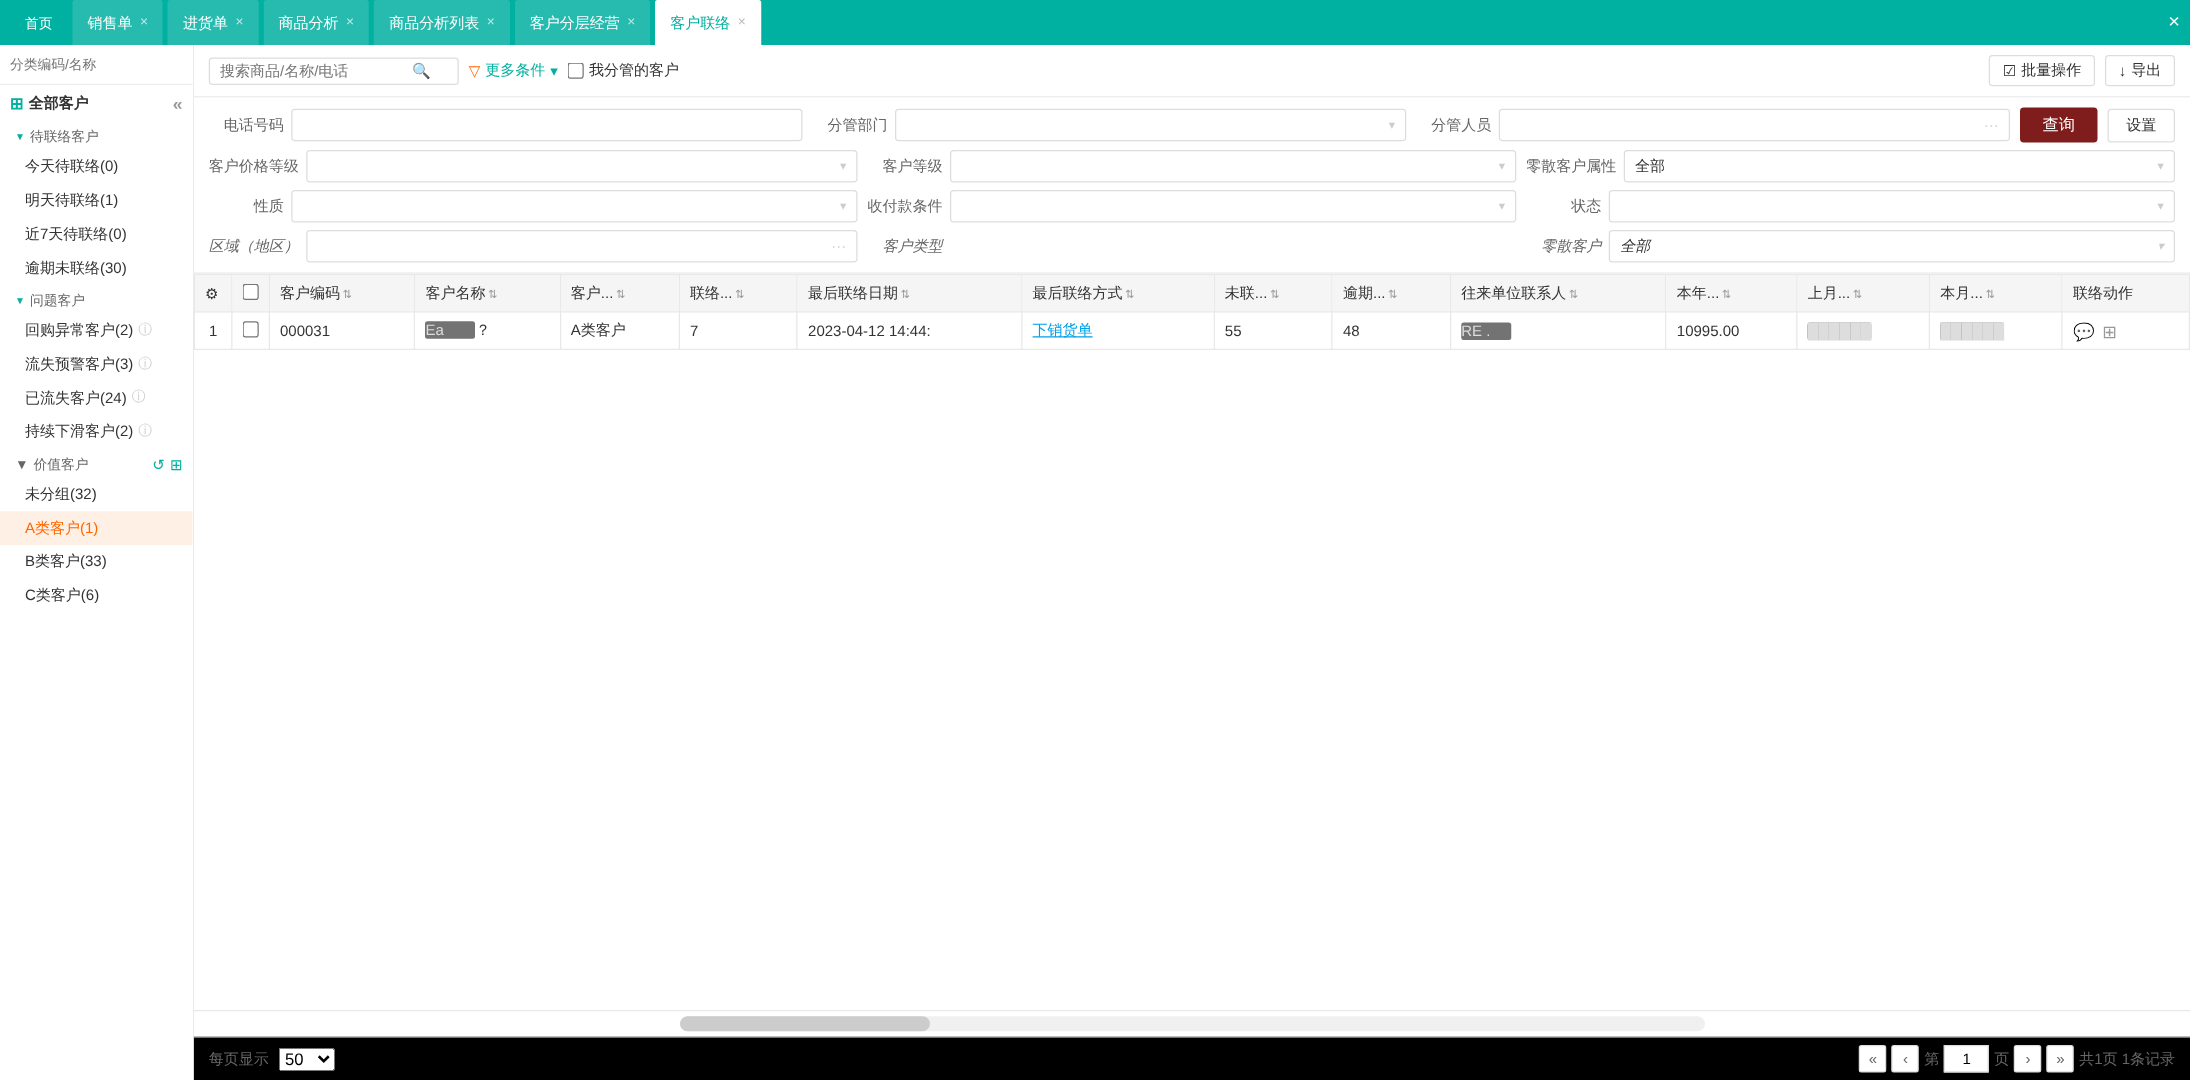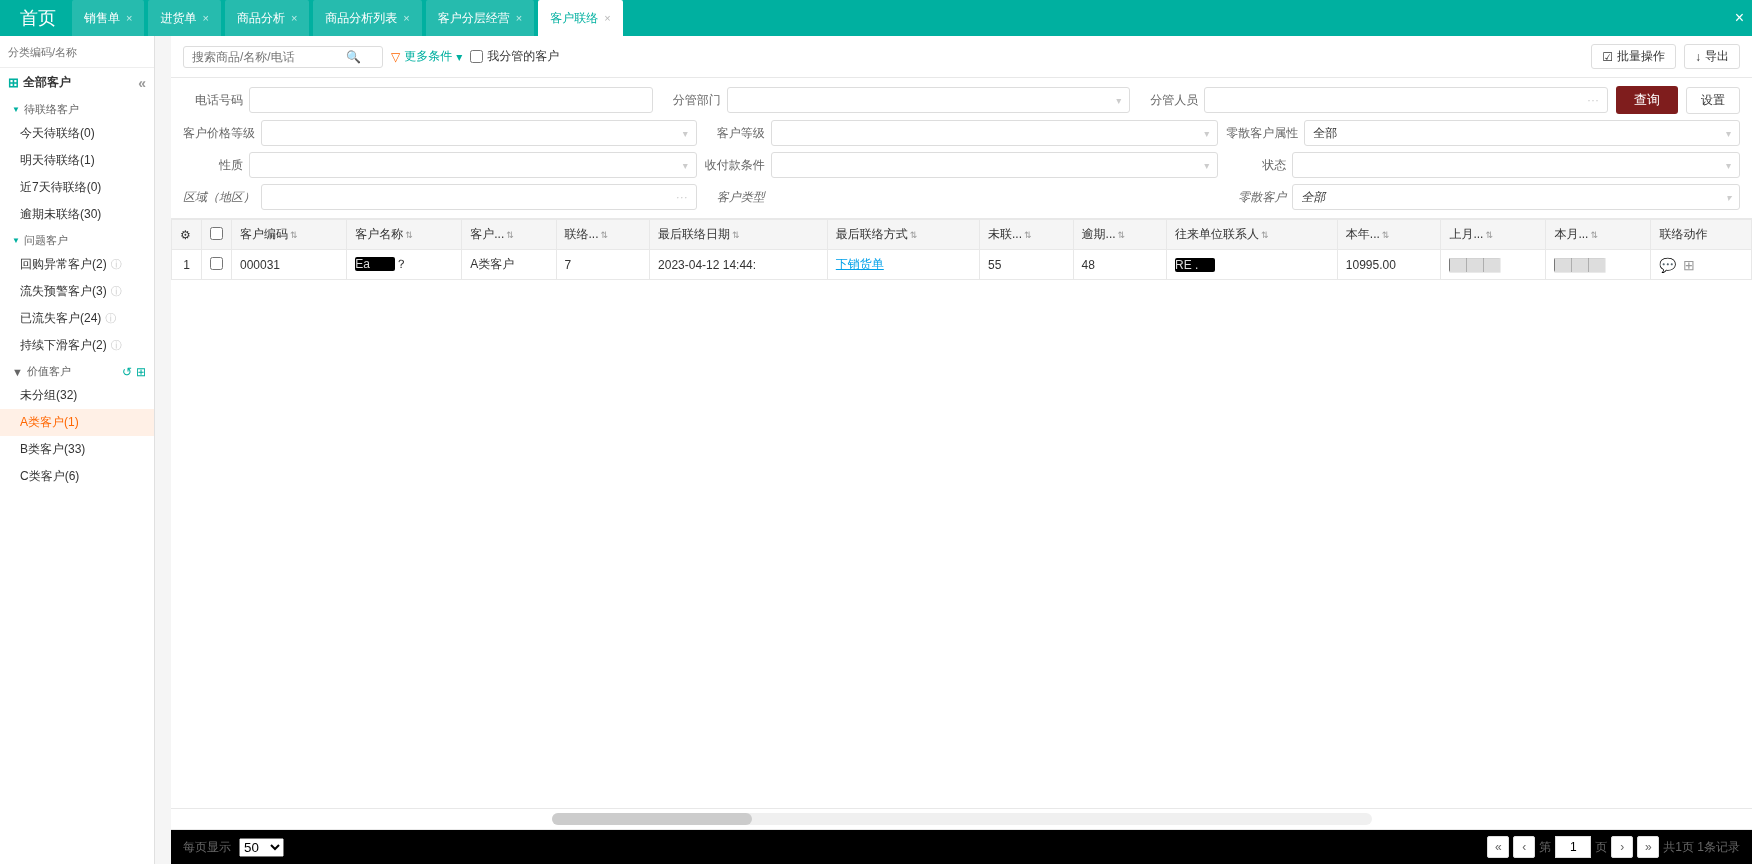--- a/index.html
+++ b/index.html
@@ -14,21 +14,21 @@
       padding: 0 8px;
       color: white;
       gap: 4px;
       position: relative;
     }
     .nav-home {
       padding: 0 12px;
       height: 100%;
       display: flex;
       align-items: center;
-      font-size: 18px;
+      font-size: 11px;
       cursor: pointer;
       white-space: nowrap;
     }
     .nav-tab {
       padding: 0 12px;
       height: 100%;
       display: flex;
       align-items: center;
       font-size: 12px;
       background: rgba(255,255,255,0.15);
@@ -56,21 +56,20 @@
       cursor: pointer;
       font-size: 16px;
       color: white;
     }
 
     
     .main-layout {
       display: flex;
       height: calc(100vh - 36px);
       overflow: hidden;
-      gap: 16px;
     }
 
     
     .sidebar {
       width: 155px;
       background: white;
       border-right: 1px solid #e0e0e0;
       overflow-y: auto;
       flex-shrink: 0;
     }
@@ -116,21 +115,20 @@
       gap: 4px;
     }
     .sidebar-group-title .triangle {
       font-size: 8px;
       color: #00b0a0;
     }
     .sidebar-item {
       padding: 5px 8px 5px 20px;
       cursor: pointer;
       display: flex;
-      align-items: center;
       gap: 4px;
       font-size: 12px;
       color: #333;
     }
     .sidebar-item.active { background: #fff0e6; color: #f60; }
     .sidebar-item .info-icon {
       color: #ccc;
       font-size: 11px;
     }
     .sidebar-value-group {
@@ -432,21 +430,21 @@
     }
     .page-input {
       border: 1px solid #ddd;
       width: 36px;
       height: 22px;
       text-align: center;
       font-size: 12px;
       outline: none;
     }
     .masked-text {
-      background: #000000;
+      background: #737373;
       color: #ddd;
       border-radius: 2px;
       min-width: 40px;
       display: inline-block;
     }
   </style>
 </head>
 <body>
 
 <div class="top-nav">

